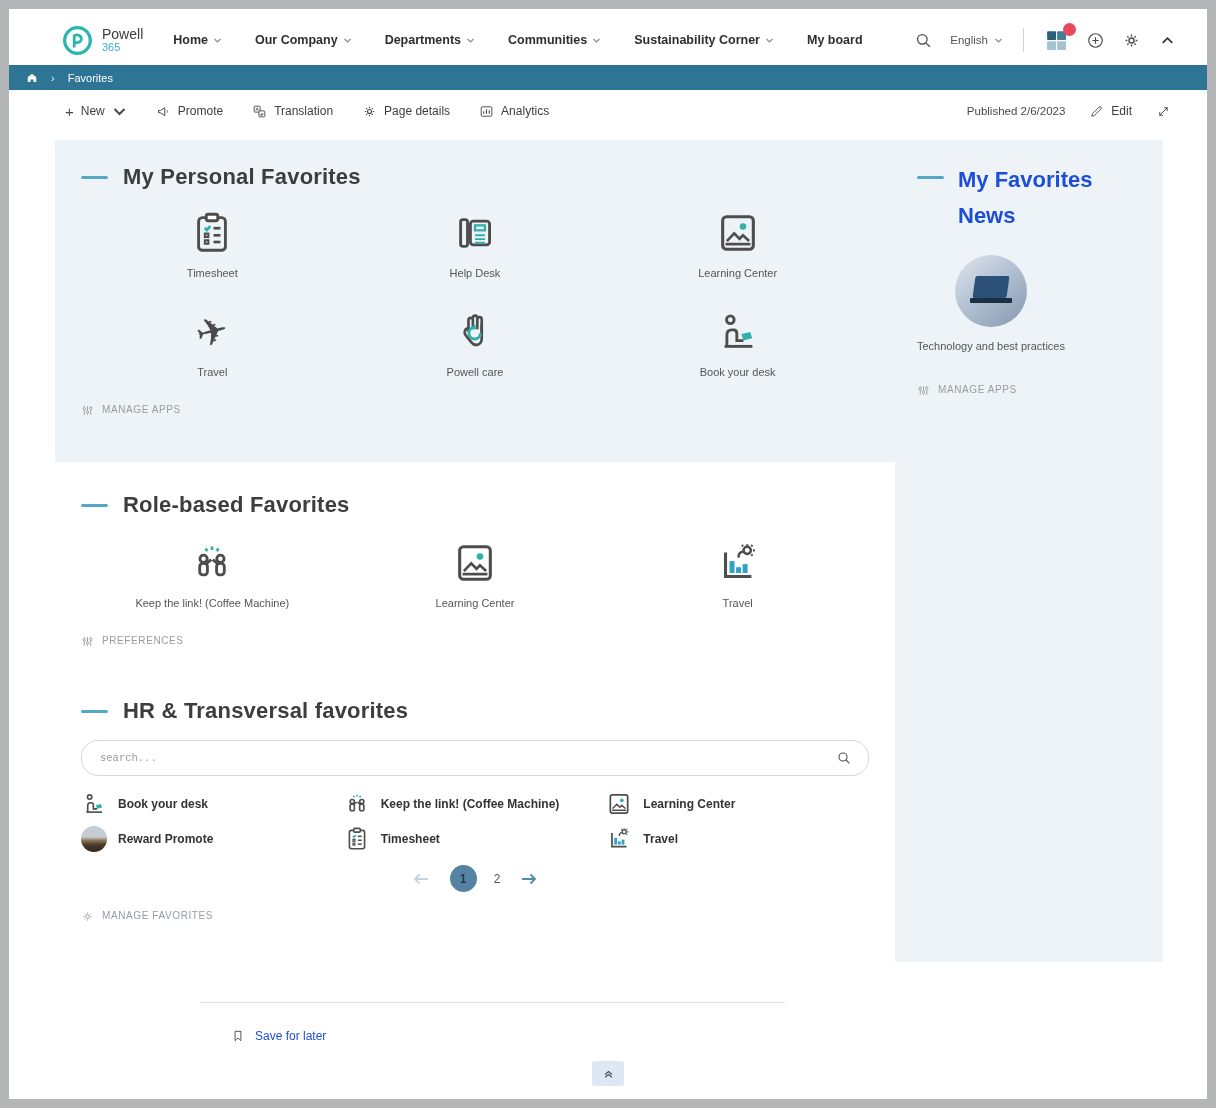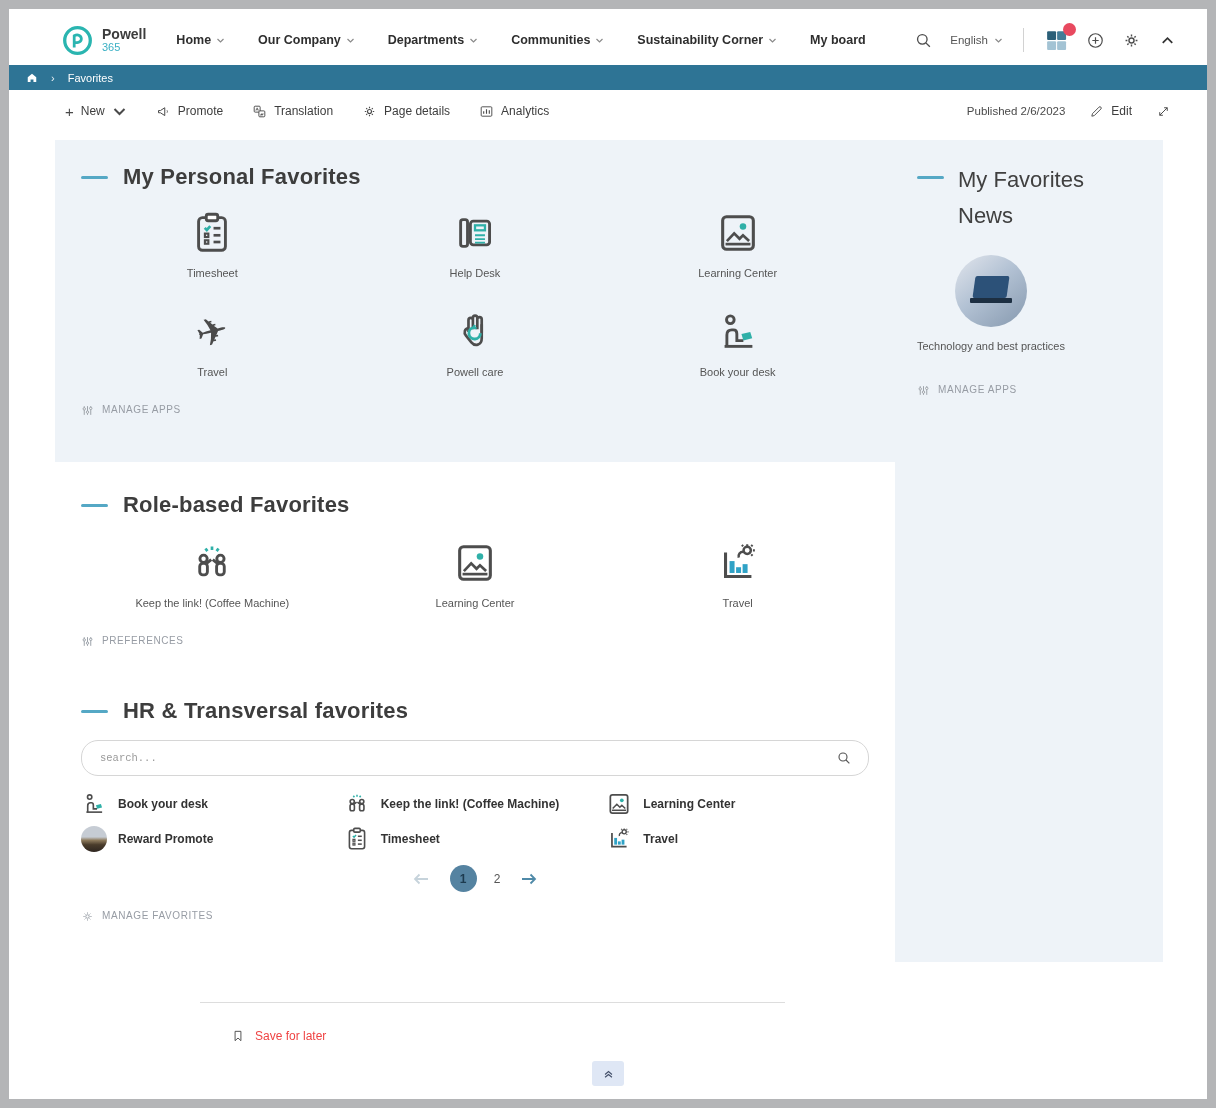--- a/index.html
+++ b/index.html
@@ -5,21 +5,21 @@
   html,body{margin:0;padding:0;background:#e9e9e9;}
   .frame{position:relative;width:1216px;height:1108px;box-sizing:border-box;border:9px solid #b4b5b7;
          background:#fff;font-family:"Liberation Sans",sans-serif;overflow:hidden;}
   svg{display:block}
 
   
   .topbar{display:flex;align-items:center;height:56px;padding:6px 30px 0 52px;box-sizing:border-box;}
   .logo{display:flex;align-items:center;gap:8px;cursor:pointer}
   .logo-mark{width:33px;height:33px}
   .logo-text{line-height:1.05}
-  .logo-name{font-size:14px;font-weight:bold;color:#3c3c3c;display:block}
+  .logo-name{font-size:14px;font-weight:normal;color:#3c3c3c;display:block}
   .logo-suffix{font-size:11px;color:#3ab0c4;display:block}
   .nav{display:flex;gap:33px;margin-left:30px}
   .nav-item{display:flex;align-items:center;gap:5px;font-size:12.5px;font-weight:bold;color:#2e2e2e;cursor:pointer;white-space:nowrap}
   .chev{color:#8a8a8a;width:9px;height:7px;flex:none}
   .top-right{margin-left:auto;display:flex;align-items:center;gap:17px;color:#4d4d4d}
   .ticon{width:19px;height:19px;color:#4d4d4d;cursor:pointer}
   .lang{display:flex;gap:6px;font-size:11.5px;color:#555;align-items:center;cursor:pointer}
   .vdiv{width:1px;height:24px;background:#d2d2d2;margin:0 3px}
   .applauncher{position:relative;cursor:pointer}
   .badge{position:absolute;top:-5px;right:-7px;width:13px;height:13px;border-radius:50%;}
@@ -75,30 +75,30 @@
   .pager{display:flex;align-items:center;justify-content:center;gap:17px;margin-top:13px}
   .arrow{width:24px;height:24px;cursor:pointer}
   .arrow.prev{color:#c6d3db}
   .arrow.next{color:#4f8aa8}
   .page-num{font-size:12px;color:#555;cursor:pointer}
   .page-num.cur{width:27px;height:27px;border-radius:50%;color:#1d3b4f;font-weight:bold;
                 display:flex;align-items:center;justify-content:center}
 
   .divider{width:585px;height:1px;background:#ddd;margin:40px 0 0 191px}
   .savelater{display:inline-flex;align-items:flex-end;gap:10px;margin:26px 0 0 222px;
-             font-size:12px;color:#ef4444;cursor:pointer}
+             font-size:12px;color:#1d4ed8;cursor:pointer}
   .savelater svg{width:14px;height:14px;color:#3f3f3f}
   .scrolltop{width:32px;height:25px;border-radius:3px;background:#dfe7f5;display:flex;
              align-items:center;justify-content:center;margin:14px auto 0;cursor:pointer}
   .scrolltop svg{width:15px;height:15px;color:#44506a}
 
   
   .news-head{display:flex;gap:14px}
   .news-head .dash{margin-top:14px}
-  .news-title{font-size:22px;font-weight:normal;color:#404040;line-height:1.65;width:160px}
+  .news-title{font-size:22px;font-weight:bold;color:#1d4ed8;line-height:1.65;width:160px}
   .news-list{margin-top:20px;display:flex;align-items:center;gap:25px}
   .news-item{display:flex;flex-direction:column;align-items:center;cursor:pointer}
   .news-img{width:72px;height:72px;border-radius:50%;position:relative;overflow:hidden;flex:none}
   .news-label{margin-top:13px;font-size:11px;color:#555}
   .news .manage{margin-top:32px}
   .img-tech{background:linear-gradient(140deg,#dde2ea 5%,#b3c2d4 45%,#8598ae 100%)}
   .img-tech::before{content:"";position:absolute;width:34px;height:22px;background:#2c5178;
                     top:21px;left:19px;border-radius:2px;transform:skewX(-8deg)}
   .img-tech::after{content:"";position:absolute;width:42px;height:5px;background:#1d2f42;
                    top:43px;left:15px;border-radius:1px}

